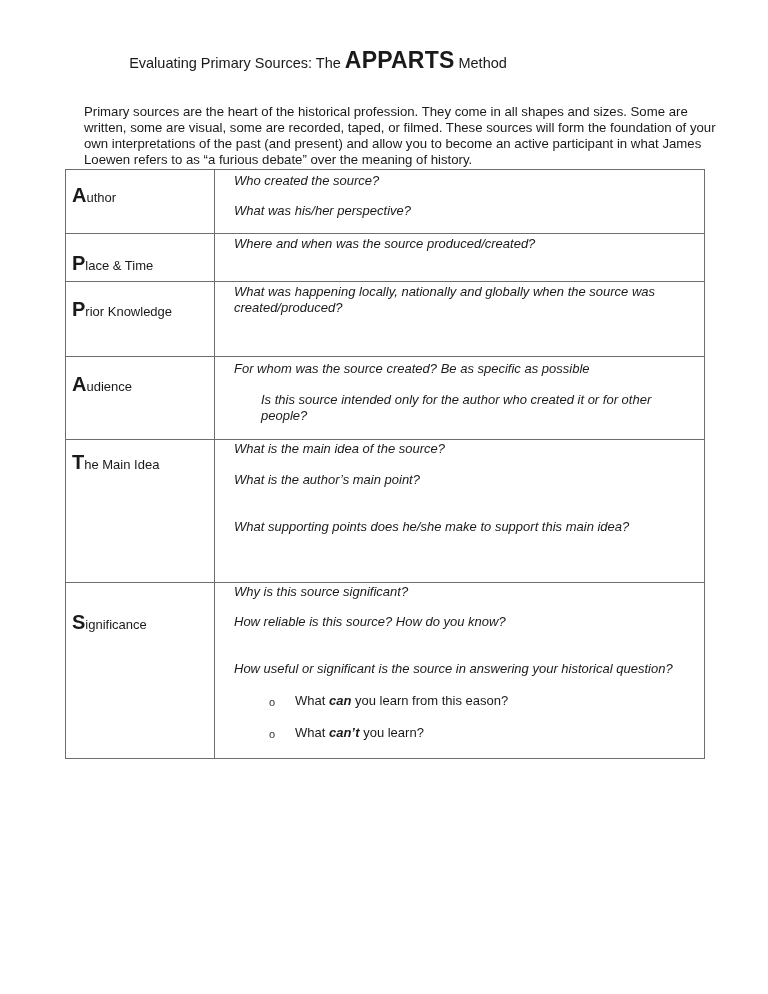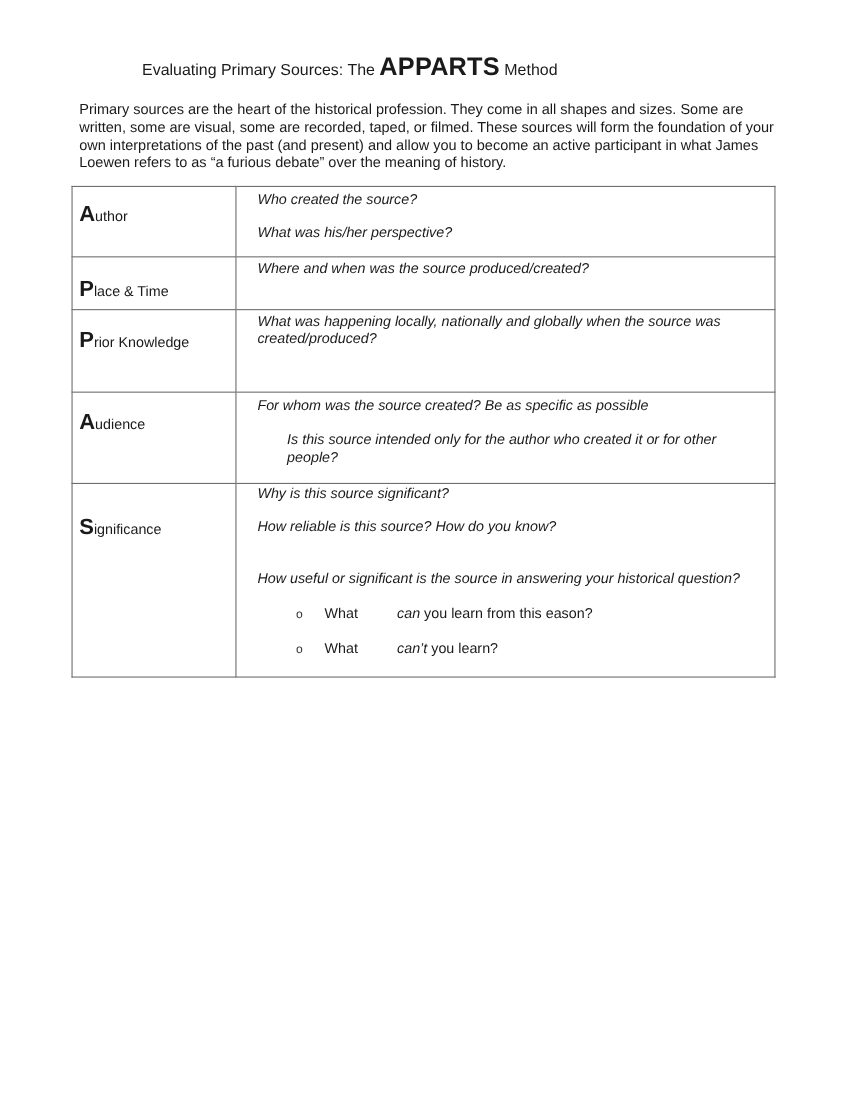--- a/index.html
+++ b/index.html
@@ -7,39 +7,39 @@
     width: 768px; height: 994px; position: relative; overflow: hidden;
     font-family: "Liberation Sans", sans-serif; color: #1a1a1a;
   }
   .title {
     position: absolute; left: 0; top: 47px; width: 636px; text-align: center;
     font-size: 14.5px; line-height: 26px; white-space: nowrap;
   }
   .title .big { font-size: 23px; font-weight: bold; letter-spacing: 0.2px; }
   .intro {
     position: absolute; left: 72px; top: 92px; width: 640px;
-    font-size: 13.2px; line-height: 16px; margin: 0;
+    font-size: 13.2px; line-height: 16px; margin: 12px;
   }
   table.apparts {
     position: absolute; left: 65px; top: 169px;
     width: 640px; border-collapse: collapse; table-layout: fixed;
   }
   table.apparts td {
     border: 1px solid #6e6e6e; vertical-align: top; padding: 0;
     font-size: 13px; line-height: 16px;
   }
   td.label-cell { width: 142px; padding-left: 6px !important; }
   td.q-cell { padding-left: 7px !important; padding-right: 6px !important; }
   .label { font-size: 13px; white-space: nowrap; }
   .label .initial { font-size: 20px; font-weight: bold; }
   .q { margin: 12px; font-style: italic; }
   .q.indent { padding-left: 27px; }
   .bullet { position: relative; padding-left: 73px; margin: 0; }
   .bullet .dot { position: absolute; left: 47px; top: 1px; font-size: 11px; color: #333; }
-  .bullet em { font-weight: normal; margin-left: 32px; }
+  .bullet em { font-weight: bold; }
 </style>
 </head>
 <body>
 
 <div class="title">
   <span>Evaluating Primary Sources:  The </span><span class="big">APPARTS</span><span> Method</span>
 </div>
 
 <p class="intro">Primary sources are the heart of the historical profession.  They come in all shapes and sizes.  Some are written, some are visual, some are recorded, taped, or filmed.  These sources will form the foundation of your own interpretations of the past (and present) and allow you to become an active participant in what James Loewen refers to as “a furious debate” over the meaning of history.</p>
 
@@ -78,20 +78,30 @@
     <td class="label-cell">
       <div class="label" style="margin-top:19px"><span class="initial">A</span><span>udience</span></div>
     </td>
     <td class="q-cell">
       <p class="q" style="margin-top:4px">For whom was the source created? Be as specific as possible</p>
       <p class="q indent" style="margin-top:15px">Is this source intended only for the author who created it or for other people?</p>
     </td>
   </tr>
 
 
+  <tr style="height:143px">
+    <td class="label-cell">
+      <div class="label" style="margin-top:14px"><span class="initial">T</span><span>he Main Idea</span></div>
+    </td>
+    <td class="q-cell">
+      <p class="q" style="margin-top:1px">What is the main idea of the source?</p>
+      <p class="q" style="margin-top:15px">What is the author’s main point?</p>
+      <p class="q" style="margin-top:31px">What supporting points does he/she make to support this main idea?</p>
+    </td>
+  </tr>
 
   <tr style="height:176px">
     <td class="label-cell">
       <div class="label" style="margin-top:31px"><span class="initial">S</span><span>ignificance</span></div>
     </td>
     <td class="q-cell">
       <p class="q" style="margin-top:1px">Why is this source significant?</p>
       <p class="q" style="margin-top:14px">How reliable is this source?  How do you know?</p>
       <p class="q" style="margin-top:31px">How useful or significant is the source in answering your historical question?</p>
       <p class="bullet" style="margin-top:16px">

